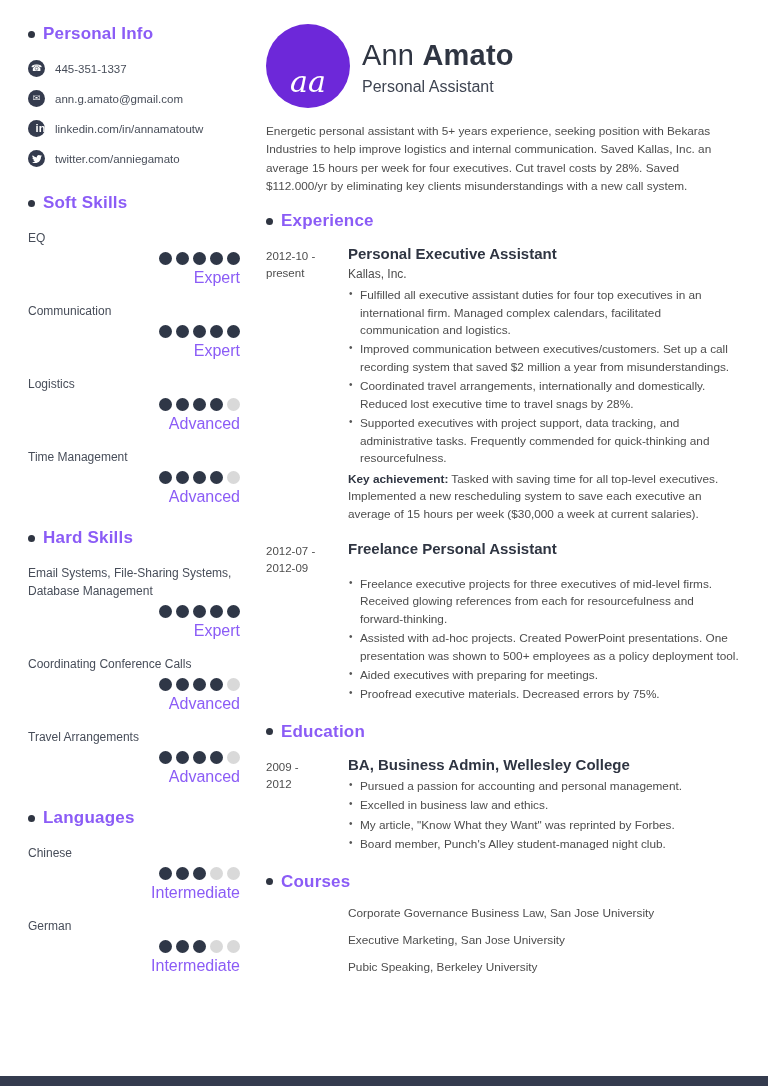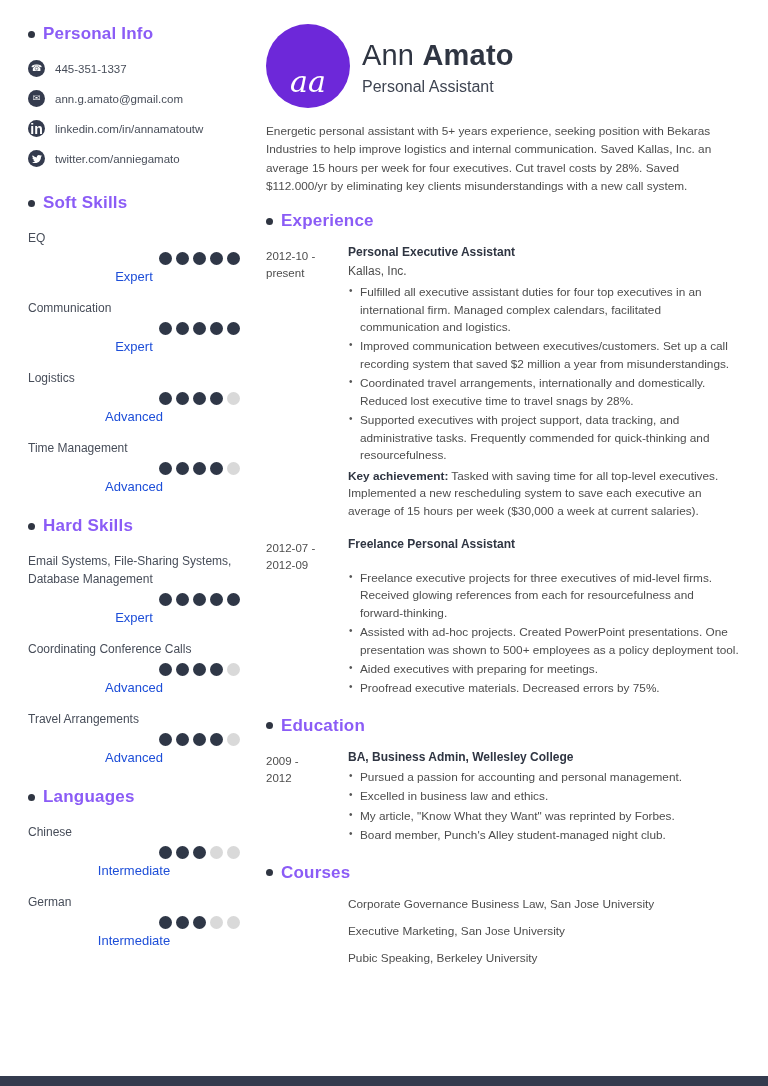--- a/index.html
+++ b/index.html
@@ -24,29 +24,29 @@
   
   .sidebar { width:240px; flex:0 0 240px; padding:24px 0 0 28px; }
   .contact-list { margin:14px 0 26px 0; }
   .contact-row { display:flex; align-items:center; margin-bottom:13px; }
   .cicon {
     width:17px; height:17px; border-radius:50%; background:#343b4e;
     color:#fff; display:flex; align-items:center; justify-content:center;
     font-size:9px; line-height:1; margin-right:10px; flex:0 0 auto;
   }
   .cicon svg { width:10px; height:10px; fill:#fff; }
-  .cicon .in-txt { font-size:14px; font-weight:700; letter-spacing:0; }
+  .cicon .in-txt { font-size:11px; font-weight:700; letter-spacing:0;padding-left:8px; }
   .contact-text { font-size:11.5px; color:#474d59; }
 
   .skill { margin-bottom:15px; }
   .skill-name { font-size:12px; color:#474d59; line-height:1.5; margin-bottom:5px; }
   .skill-dots { display:flex; justify-content:flex-end; gap:4px; margin-bottom:4px; }
   .dot { width:13px; height:13px; border-radius:50%; background:#d9d9d9; display:inline-block; }
   .dot.filled { background:#2f3747; }
-  .skill-level { font-size:13px; color:#1d4ed8; text-align:center; }
+  .skill-level { font-size:16px; color:#8b5cf6; text-align:right; }
   .side-section { margin-bottom:22px; }
   .side-section h2.sec-title { margin-bottom:16px; }
 
   
   .main { flex:1 1 auto; padding:24px 28px 0 26px; }
   .header { display:flex; align-items:center; margin-bottom:14px; }
   .avatar {
     width:84px; height:84px; border-radius:50%; background:#6d28d9;
     color:#fff; display:flex; align-items:flex-end; justify-content:center;
     font-family:"DejaVu Serif", serif; font-style:italic; font-size:30px;
@@ -54,21 +54,21 @@
   }
   .name-block { padding-top:2px; }
   .name { font-size:29px; color:#2f3542; font-weight:400; letter-spacing:.2px; }
   .name b { font-weight:700; }
   .job-title { font-size:16px; color:#3f4552; margin-top:6px; }
   .summary { font-size:11.8px; line-height:1.55; color:#4d4d4d; margin-bottom:16px; max-width:478px; }
 
   .entry { display:flex; margin-bottom:16px; }
   .entry-dates { width:82px; flex:0 0 82px; font-size:11.5px; color:#4d4d4d; line-height:1.5; padding-top:3px; }
   .entry-body { flex:1 1 auto; }
-  .entry-body h3 { font-size:12px; font-weight:700; color:#2f3542; margin-bottom:5px; }
+  .entry-body h3 { font-size:15px; font-weight:700; color:#2f3542; margin-bottom:5px; }
   .company { font-size:12px; color:#4d4d4d; margin-bottom:6px; }
   .no-company { height:14px; }
   ul.bullets { list-style:none; }
   ul.bullets li {
     position:relative; padding-left:12px; font-size:11.8px; line-height:1.48;
     color:#4d4d4d; margin-bottom:2px;
   }
   ul.bullets li::before { content:"•"; position:absolute; left:1px; top:0; font-size:10px; color:#555; }
   .key-achievement { font-size:11.8px; line-height:1.5; color:#4d4d4d; margin-top:3px; }
   .key-achievement strong { color:#2f3542; font-weight:700; margin-right:3px; }

